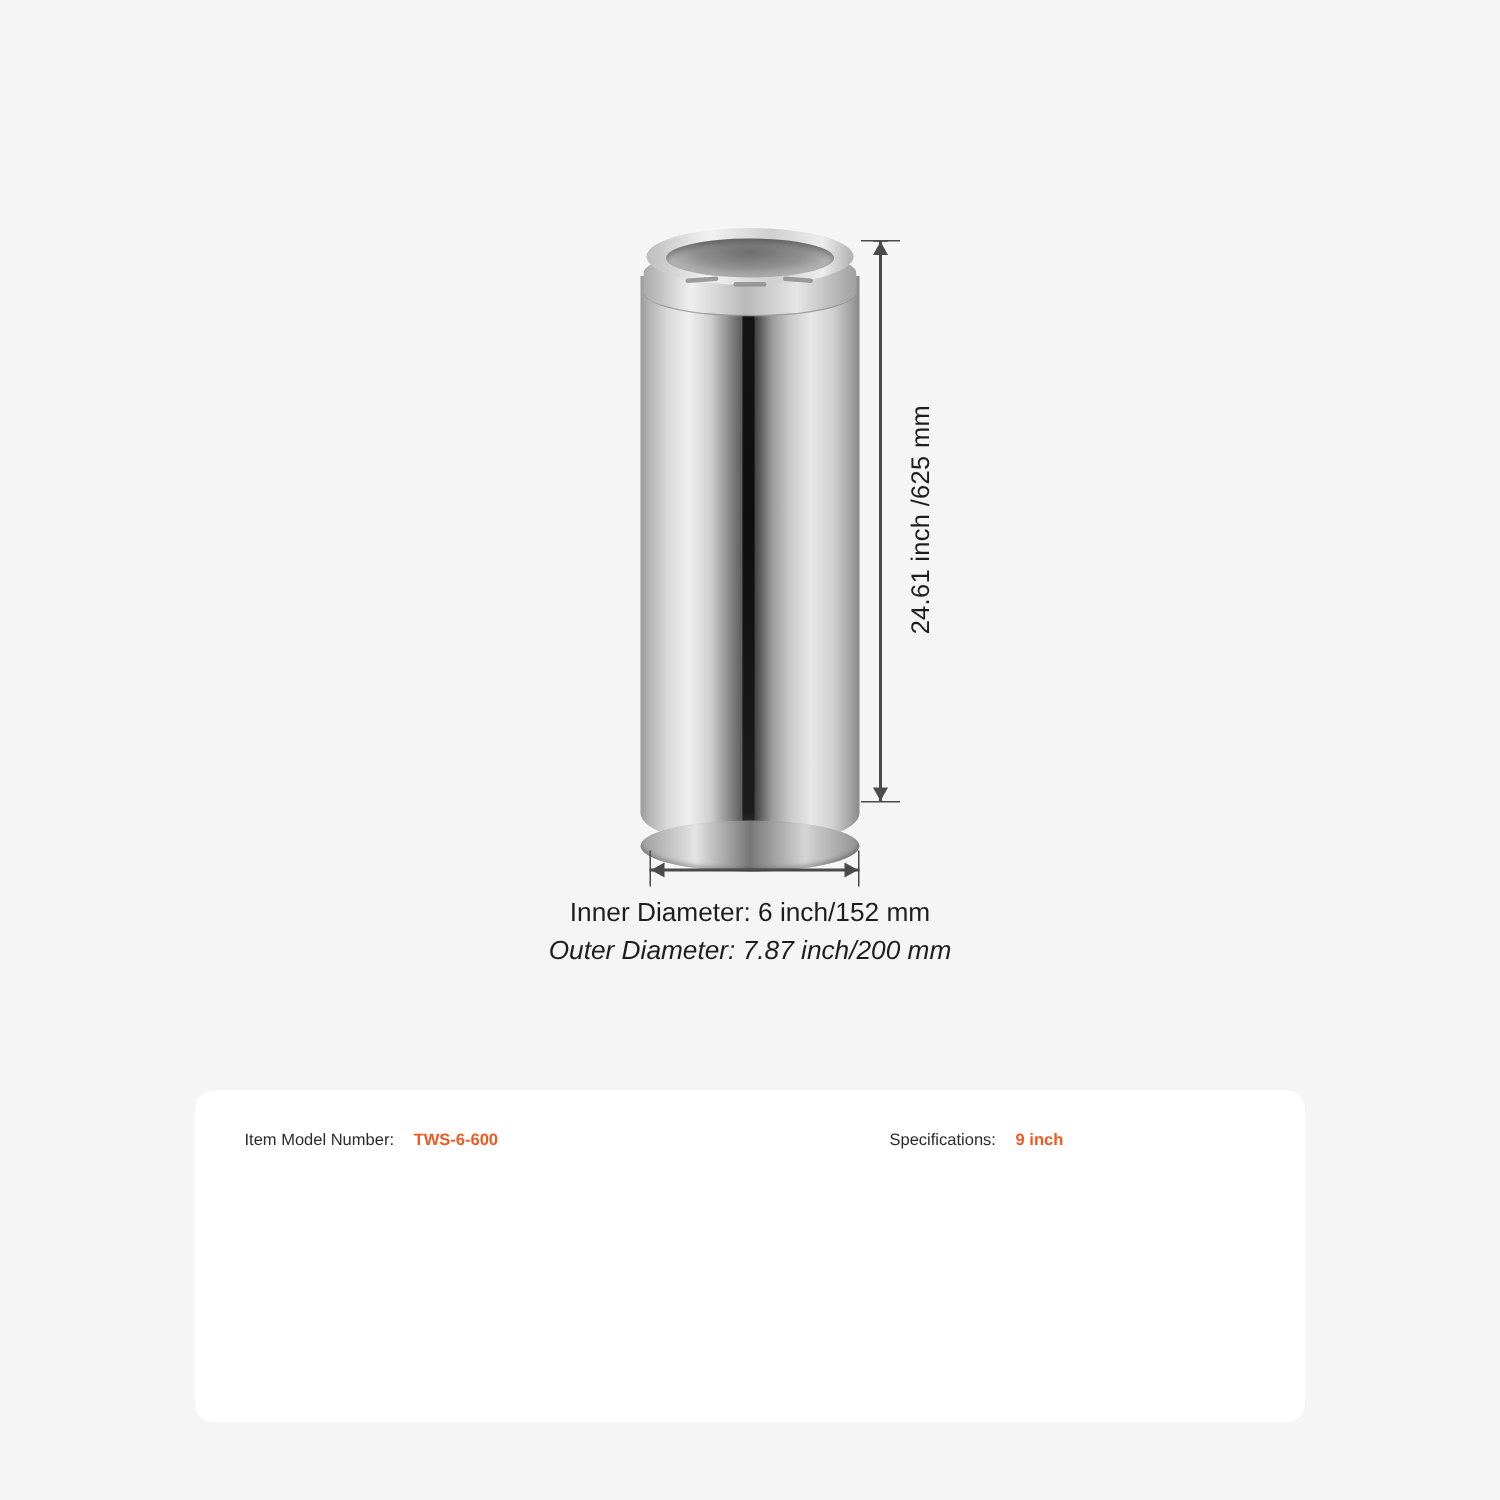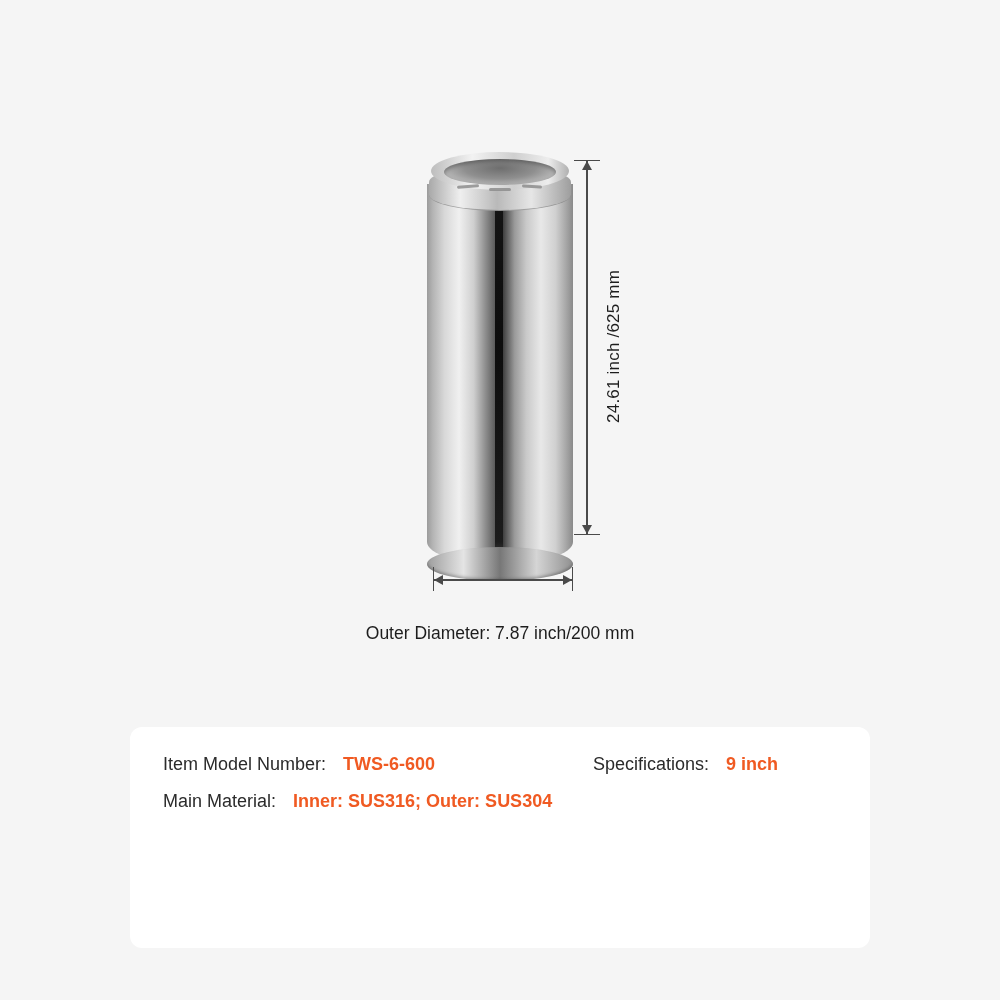--- a/index.html
+++ b/index.html
@@ -202,37 +202,37 @@
   }
   .dim-caption {
     position: absolute;
     left: 0;
     width: 1000px;
     text-align: center;
     font-size: 17.5px;
     color: #1d1d1d;
   }
   .dim-caption.inner { top: 598px; }
-  .dim-caption.outer { top: 623px; }
+  .dim-caption.outer { top: 623px; font-style: italic; }
 
   
   .spec-card {
     position: absolute;
     left: 130px;
     top: 727px;
     width: 740px;
     height: 221px;
     background: #ffffff;
     border-radius: 12px;
   }
   .spec-rows {
     padding: 28px 0 0 33px;
   }
   .spec-row {
-    font-size: 18px;
+    font-size: 11px;
     line-height: 1;
     margin-bottom: 19px;
     white-space: nowrap;
     position: relative;
   }
   .lbl { color: #2b2b2b; }
   .val { color: #f05a22; font-weight: bold; }
   .spec-row.first {
     display: flex;
   }
@@ -265,44 +265,40 @@
     <div class="arrow up"></div>
     <div class="arrow down"></div>
     <div class="dim-v-label">24.61 inch /625 mm</div>
 
     <div class="tick-v left"></div>
     <div class="tick-v right"></div>
     <div class="dim-h"></div>
     <div class="arrow left"></div>
     <div class="arrow right"></div>
 
+    <div class="dim-caption inner">Inner Diameter: 6 inch/152 mm</div>
     <div class="dim-caption outer">Outer Diameter: 7.87 inch/200 mm</div>
   </div>
 
   <div class="spec-card">
     <div class="spec-rows">
 
       <div class="spec-row first">
         <div class="row-left">
           <span class="lbl">Item Model Number:</span>
           <span class="gap-small"></span>
           <span class="val">TWS-6-600</span>
         </div>
         <div class="row-right">
           <span class="lbl">Specifications:</span>
           <span class="gap-small"></span>
           <span class="val">9 inch</span>
         </div>
       </div>
 
-      <div class="spec-row">
-        <span class="lbl">Main Material:</span>
-        <span class="gap-small"></span>
-        <span class="val">Inner: SUS316; Outer: SUS304</span>
-      </div>
 
 
 
 
     </div>
   </div>
 
 </div>
 
 </body></html>

